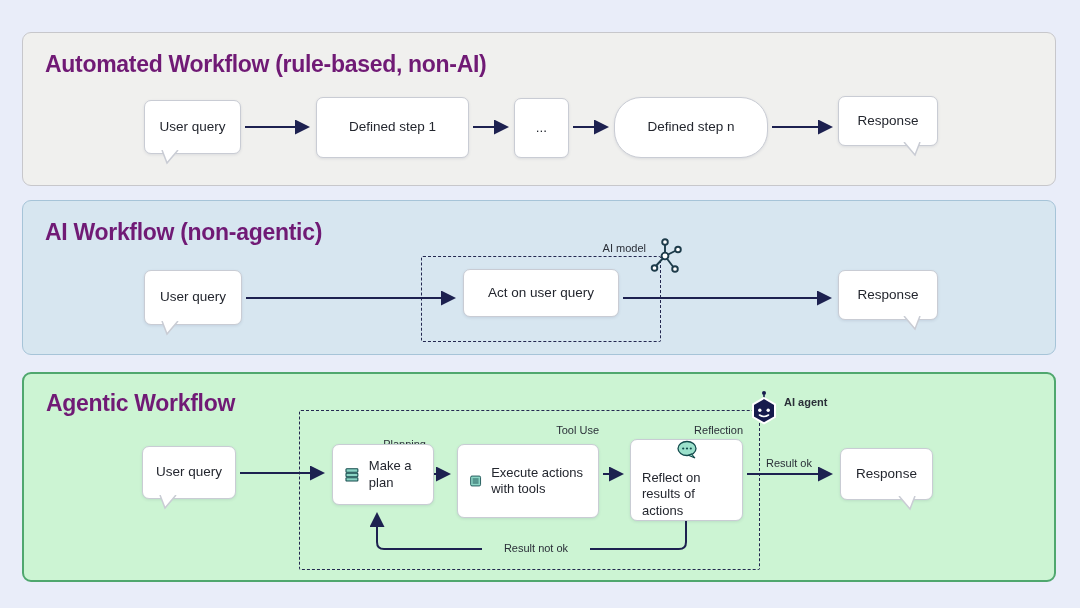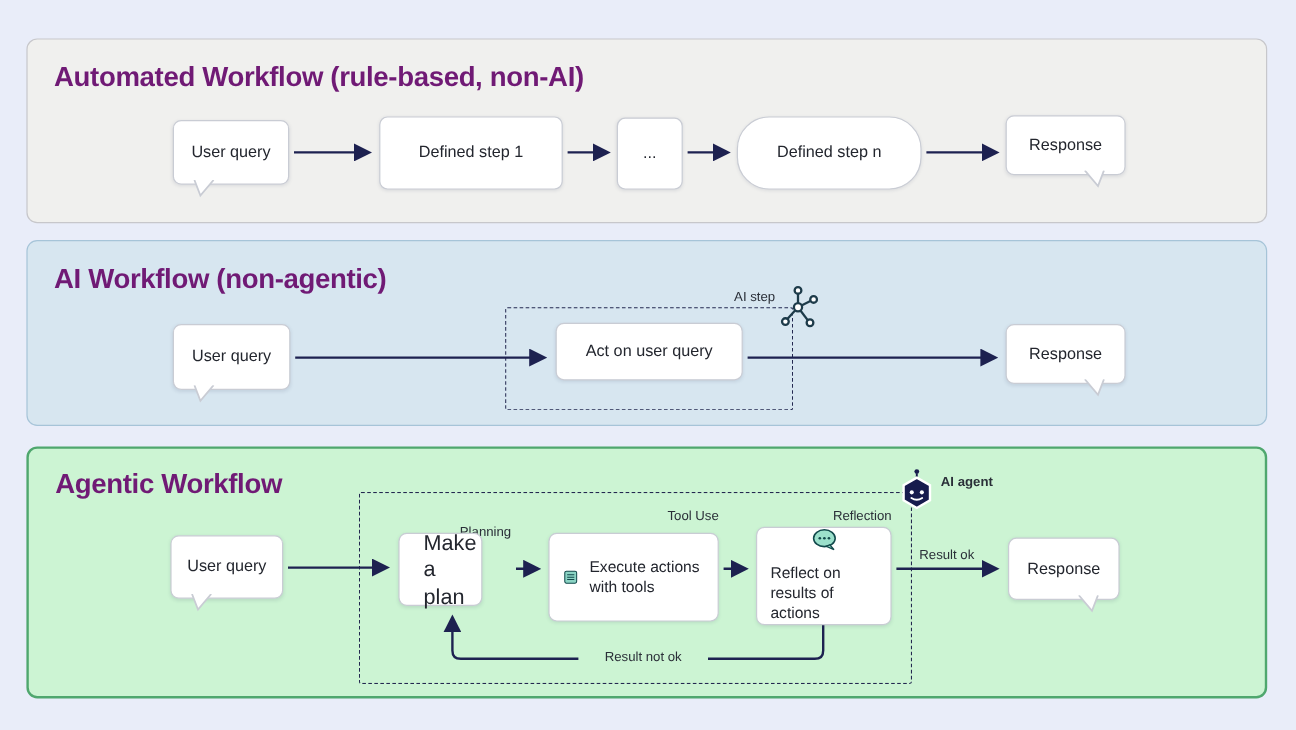--- a/index.html
+++ b/index.html
@@ -108,21 +108,21 @@
       <svg class="tail tail-left" width="22" height="15">
         <path d="M3,0 L19,0 L8,13 Z" fill="#fff"></path>
         <path d="M19,0 L8,13 L3,0" fill="none" stroke="#c9ccd4" stroke-width="1.5"></path>
       </svg>
     </div>
 
     <div class="node" style="left:440px; top:68px; width:156px; height:48px;">
       <span>Act on user query</span>
     </div>
 
-    <div class="lbl lbl-right" style="left:523px; top:41px; width:100px;">AI step</div>
+    <div class="lbl lbl-right" style="left:523px; top:41px; width:100px;">AI model</div>
 
     <svg class="iconbox" style="left:626px; top:36px;" width="36" height="40" viewBox="0 0 36 40">
       <g stroke="#1d3b4a" stroke-width="1.9">
         <line x1="16" y1="19" x2="16" y2="6"></line>
         <line x1="16" y1="19" x2="28" y2="13"></line>
         <line x1="16" y1="19" x2="25" y2="31"></line>
         <line x1="16" y1="19" x2="6" y2="30"></line>
         <circle cx="16" cy="19" r="3.4" fill="#ffffff"></circle>
         <circle cx="16" cy="5" r="2.8" fill="#ffffff"></circle>
         <circle cx="29" cy="12.5" r="2.8" fill="#ffffff"></circle>
@@ -165,21 +165,21 @@
       <svg class="tail tail-left" width="22" height="15">
         <path d="M3,0 L19,0 L8,13 Z" fill="#fff"></path>
         <path d="M19,0 L8,13 L3,0" fill="none" stroke="#c9ccd4" stroke-width="1.5"></path>
       </svg>
     </div>
 
     <div class="lbl lbl-right" style="left:302px; top:64px; width:100px;">Planning</div>
     <div class="lbl lbl-right" style="left:475px; top:50px; width:100px;">Tool Use</div>
     <div class="lbl lbl-right" style="left:619px; top:50px; width:100px;">Reflection</div>
 
-    <div class="node lefty" style="left:308px; top:70px; width:70px; height:61px; font-size:18px;">
+    <div class="node lefty" style="left:308px; top:70px; width:102px; height:61px; font-size:13px;">
       <svg width="20" height="20" viewBox="0 0 20 20">
         <g fill="#8bd4c4" stroke="#12494b" stroke-width="1.3">
           <rect x="2.5" y="2.2" width="15" height="4.3" rx="0.8"></rect>
           <rect x="2.5" y="7.8" width="15" height="4.3" rx="0.8"></rect>
           <rect x="2.5" y="13.4" width="15" height="4.3" rx="0.8"></rect>
         </g>
       </svg>
       <span>Make a plan</span>
     </div>
 

